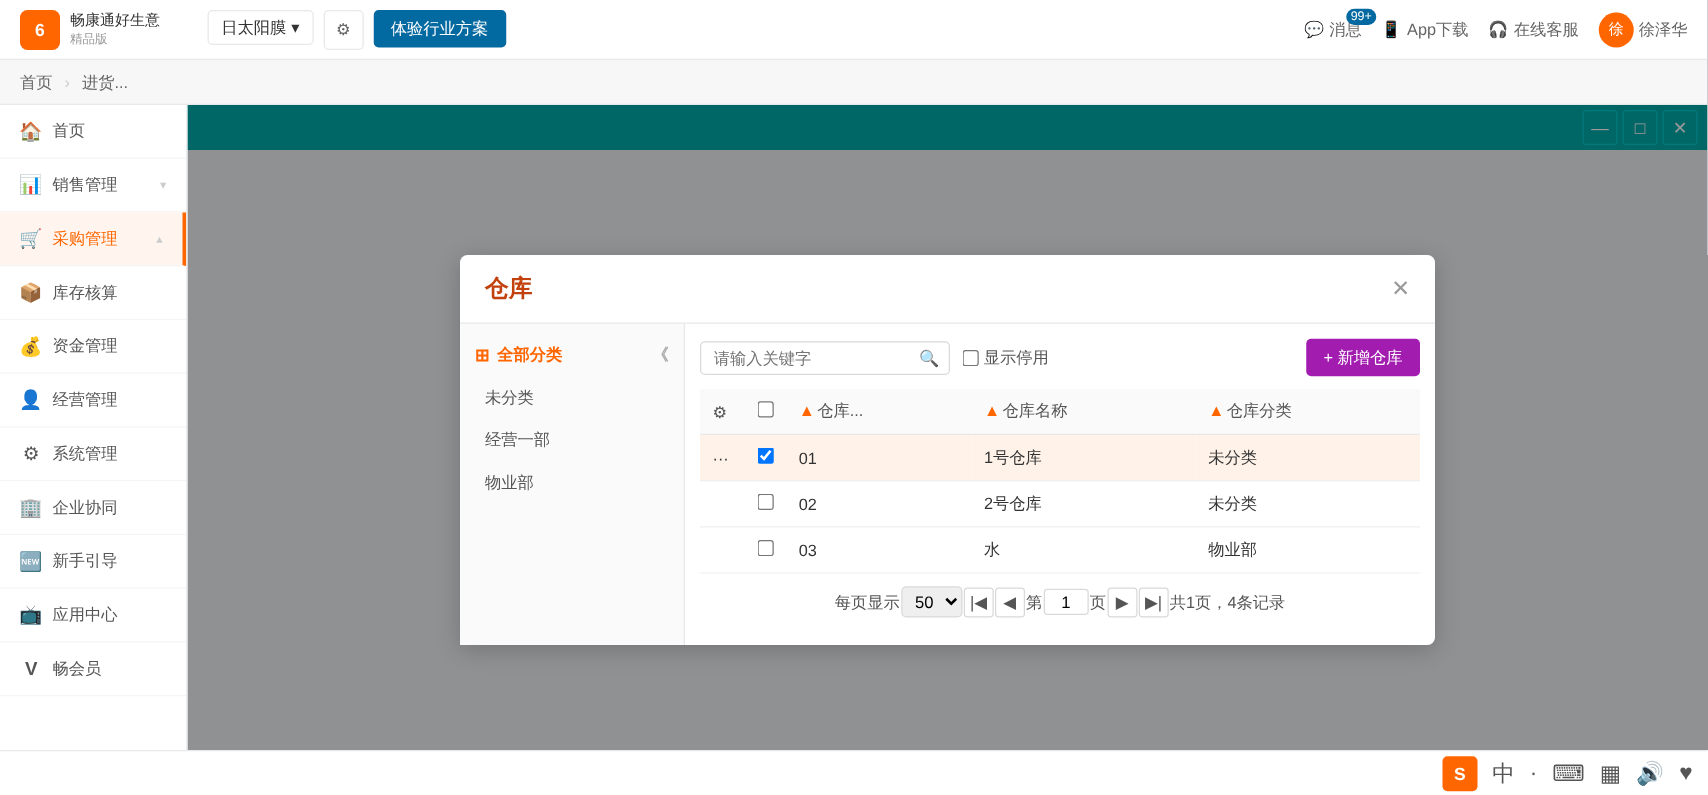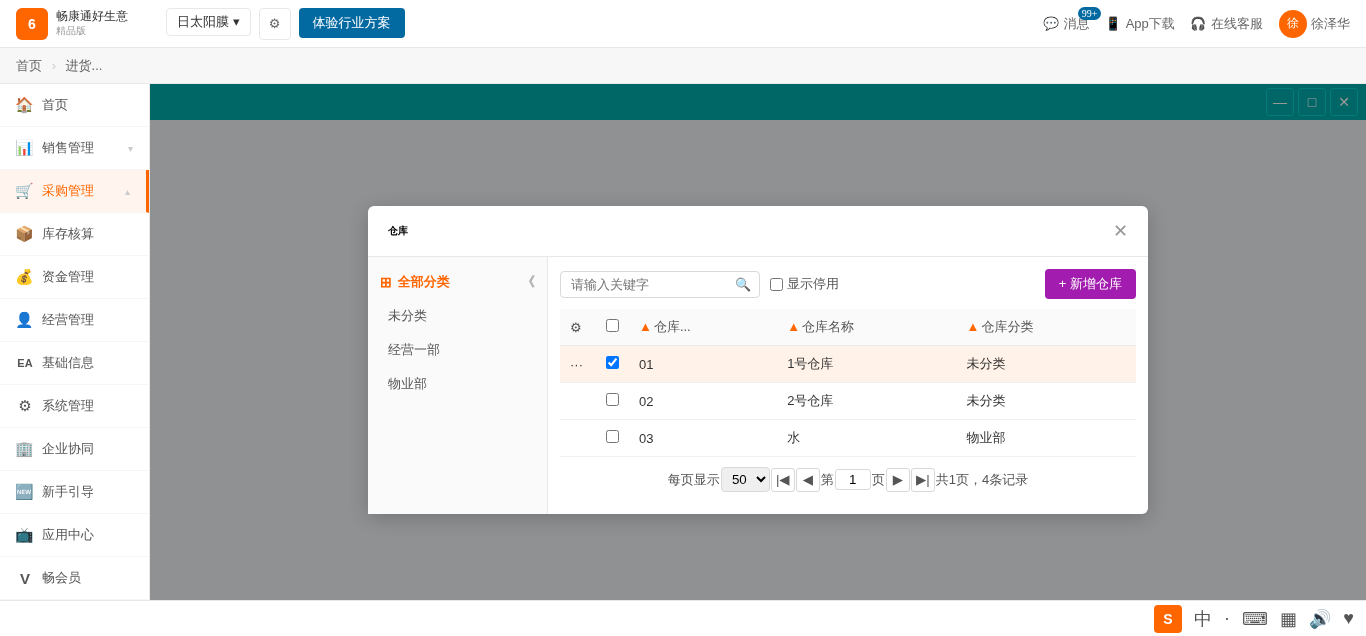--- a/index.html
+++ b/index.html
@@ -44,21 +44,21 @@
     .gear-btn {
       width: 32px; height: 32px; border: 1px solid #e8e8e8;
       border-radius: 4px; display: flex; align-items: center; justify-content: center;
       cursor: pointer; color: #666;
     }
     .header-right { display: flex; align-items: center; gap: 16px; }
     .msg-btn { position: relative; cursor: pointer; color: #666; display: flex; align-items: center; gap: 4px; }
     .badge {
       position: absolute; top: -8px; right: -12px;
       background: #0369a1; color: white; border-radius: 10px;
-      font-size: 10px; padding: 1px 4px; min-width: 18px;  font-family: Liberation Serif, serif;
+      font-size: 10px; padding: 1px 4px; min-width: 18px; 
     }
     .header-action { display: flex; align-items: center; gap: 4px; color: #666; cursor: pointer; }
     .user-avatar { width: 28px; height: 28px; border-radius: 50%; background: #ff6600; color: white; display: flex; align-items: center; justify-content: center; font-size: 12px; }
 
     
     .sub-header {
       height: 36px; background: #f7f7f7;
       display: flex; align-items: center; padding: 0 16px;
       border-bottom: 1px solid #e8e8e8;
     }
@@ -95,21 +95,21 @@
     .modal {
       background: #fff; border-radius: 6px;
       width: 780px; max-height: 560px;
       display: flex; flex-direction: column;
       box-shadow: 0 4px 20px rgba(0,0,0,0.2);
     }
     .modal-header {
       display: flex; align-items: center; justify-content: space-between;
       padding: 14px 20px; border-bottom: 1px solid #e8e8e8;
     }
-    .modal-title { font-size: 10px; font-weight: bold; color: #000000; }
+    .modal-title { font-size: 19px; font-weight: bold; color: #c2410c; }
     .modal-close { cursor: pointer; color: #999; font-size: 18px; }
     .modal-body { display: flex; flex: 1; overflow: hidden; }
 
     
     .cat-sidebar {
       width: 180px; border-right: 1px solid #e8e8e8;
       padding: 8px 0; background: #fafafa;
     }
     .cat-header {
       display: flex; align-items: center; gap: 6px;
@@ -279,24 +279,20 @@
       <span class="sidebar-icon">📦</span>
       <span>库存核算</span>
     </div>
     <div class="sidebar-item">
       <span class="sidebar-icon">💰</span>
       <span>资金管理</span>
     </div>
     <div class="sidebar-item">
       <span class="sidebar-icon">👤</span>
       <span>经营管理</span>
-    </div>
-    <div class="sidebar-item">
-      <span class="sidebar-icon" style="font-size:11px;font-weight:bold;">EA</span>
-      <span>基础信息</span>
     </div>
     <div class="sidebar-item">
       <span class="sidebar-icon">⚙</span>
       <span>系统管理</span>
     </div>
     <div class="sidebar-item">
       <span class="sidebar-icon">🏢</span>
       <span>企业协同</span>
     </div>
     <div class="sidebar-item">

